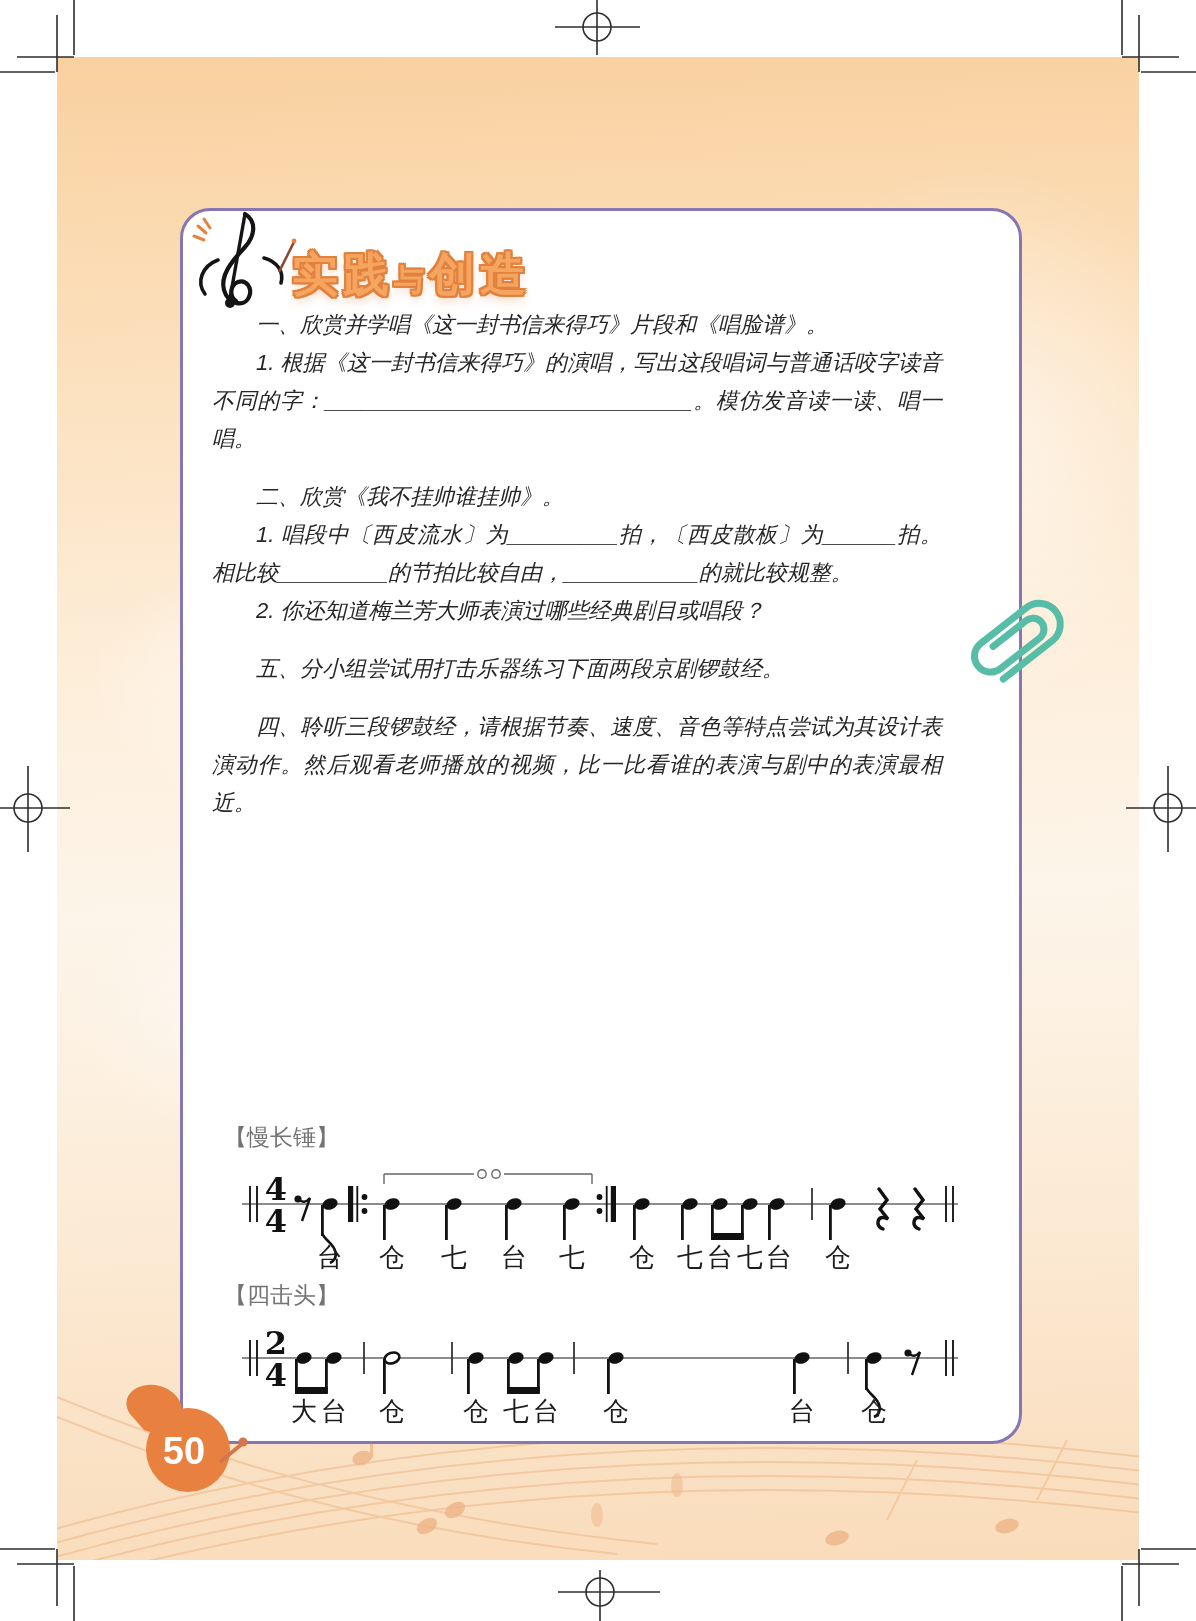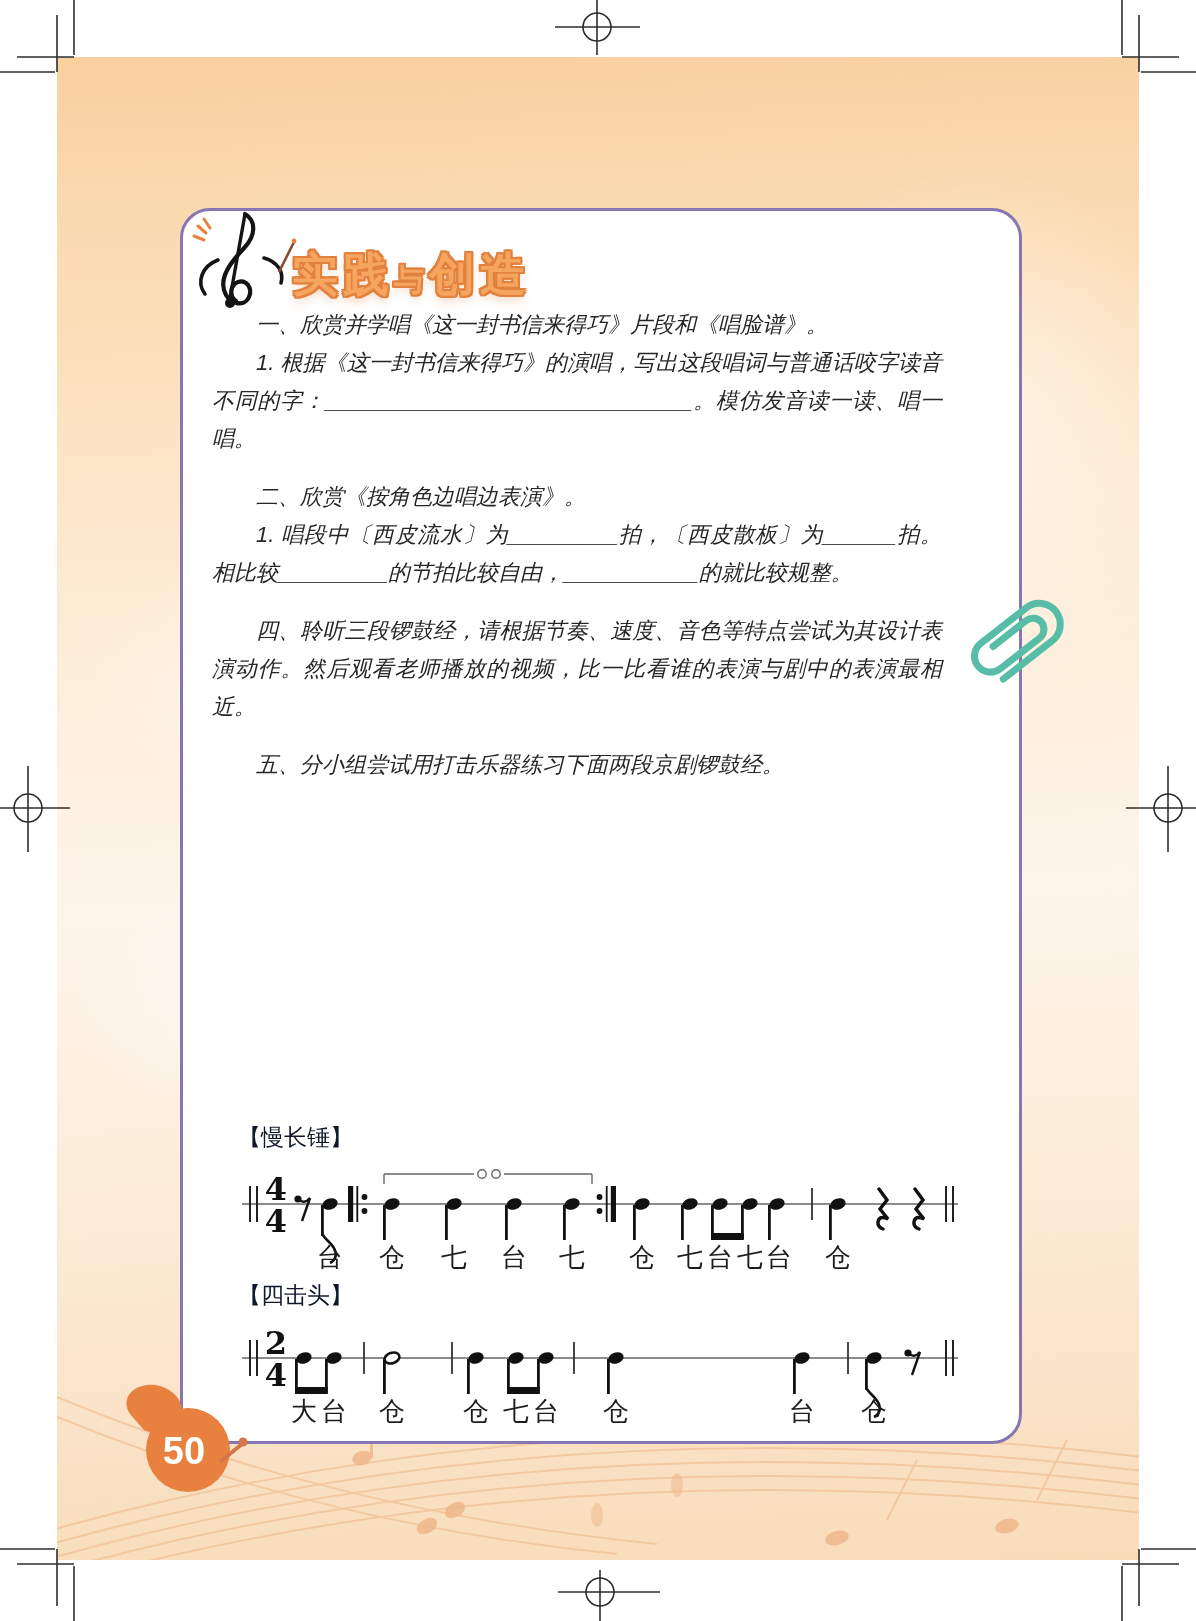--- a/index.html
+++ b/index.html
@@ -22,21 +22,21 @@
          text-shadow:2px 0 0 #e2813e,-2px 0 0 #e2813e,0 2px 0 #e2813e,0 -2px 0 #e2813e,
                      2px 2px 0 #e2813e,-2px 2px 0 #e2813e,2px -2px 0 #e2813e,-2px -2px 0 #e2813e,
                      0 6px 8px rgba(224,129,62,.35);}
   .title .mid{font-size:30px;}
   
   .content{position:absolute;left:212px;top:306px;width:730px;color:#262626;
            font-size:22px;line-height:38px;text-align:justify;word-break:break-all;font-style:italic;}
   .content p{margin:0;text-indent:2em;}
   .content p.gap{margin-top:20px;}
   
-  .nlabel{position:absolute;left:238px;font-size:23px;color:#0f172a;}
+  .nlabel{position:absolute;left:224px;font-size:23px;color:#737373;}
   .nlabel1{top:1122px;} .nlabel2{top:1280px;}
   .nsvg{position:absolute;left:242px;width:716px;height:118px;}
   .nsvg1{top:1160px;} .nsvg2{top:1314px;}
   .note-fill{fill:#111;}
   .syl{font-size:26px;fill:#1d1d1d;font-family:"Liberation Sans",sans-serif;}
   .tsig{font:bold 32px "DejaVu Serif",serif;fill:#111;}
   
   .horn{position:absolute;left:116px;top:1378px;}
   
   .overlay{position:absolute;left:0;top:0;pointer-events:none;}
@@ -96,24 +96,25 @@
     <path d="M57,6 C69,13 67,28 57,39 C43,54 32,68 36,82 C40,96 56,100 61,89 C65,80 58,71 50,74 C42,77 41,88 48,93" stroke="#141414" stroke-width="4.2" fill="none" stroke-linecap="round"></path>
     <line x1="57" y1="6" x2="41" y2="96" stroke="#141414" stroke-width="3.4"></line>
     <circle cx="42" cy="95" r="5" fill="#141414"></circle>
   </svg>
 
   <div class="title"><span>实践</span><span class="mid">与</span><span>创造</span></div>
 
   <div class="content">
     <p>一、欣赏并学唱《这一封书信来得巧》片段和《唱脸谱》。</p>
     <p>1. 根据《这一封书信来得巧》的演唱，写出这段唱词与普通话咬字读音不同的字：______________________________。模仿发音读一读、唱一唱。</p>
-    <p class="gap">二、欣赏《按角色边唱边表演》。</p>
+    <p class="gap">二、欣赏《我不挂帅谁挂帅》。</p>
     <p>1. 唱段中〔西皮流水〕为_________拍，〔西皮散板〕为______拍。相比较_________的节拍比较自由，___________的就比较规整。</p>
+    <p>2. 你还知道梅兰芳大师表演过哪些经典剧目或唱段？</p>
+    <p class="gap">五、分小组尝试用打击乐器练习下面两段京剧锣鼓经。</p>
     <p class="gap">四、聆听三段锣鼓经，请根据节奏、速度、音色等特点尝试为其设计表演动作。然后观看老师播放的视频，比一比看谁的表演与剧中的表演最相近。</p>
-    <p class="gap">五、分小组尝试用打击乐器练习下面两段京剧锣鼓经。</p>
   </div>
 
   <svg width="0" height="0" style="position:absolute">
     <defs>
       <g id="qn" class="note-fill">
         <ellipse rx="7.8" ry="5.6" transform="rotate(-18)"></ellipse>
         <rect x="-9" y="1" width="2.8" height="35"></rect>
       </g>
       <g id="hn">
         <ellipse rx="7.6" ry="5.2" transform="rotate(-18)" fill="#fff" stroke="#111" stroke-width="2.6"></ellipse>

